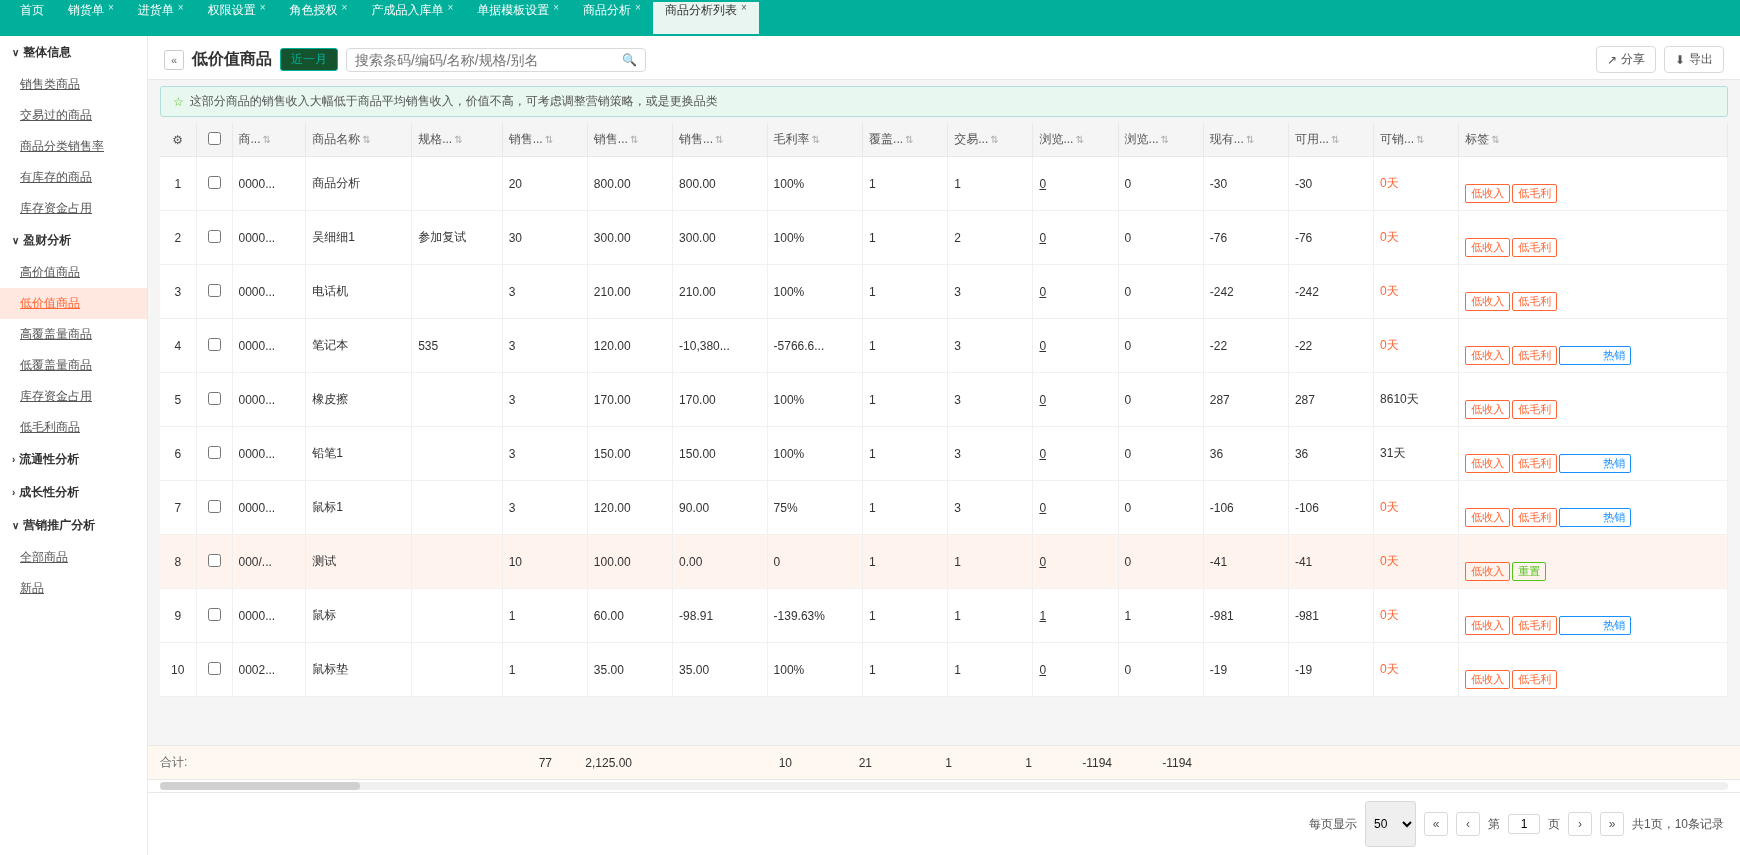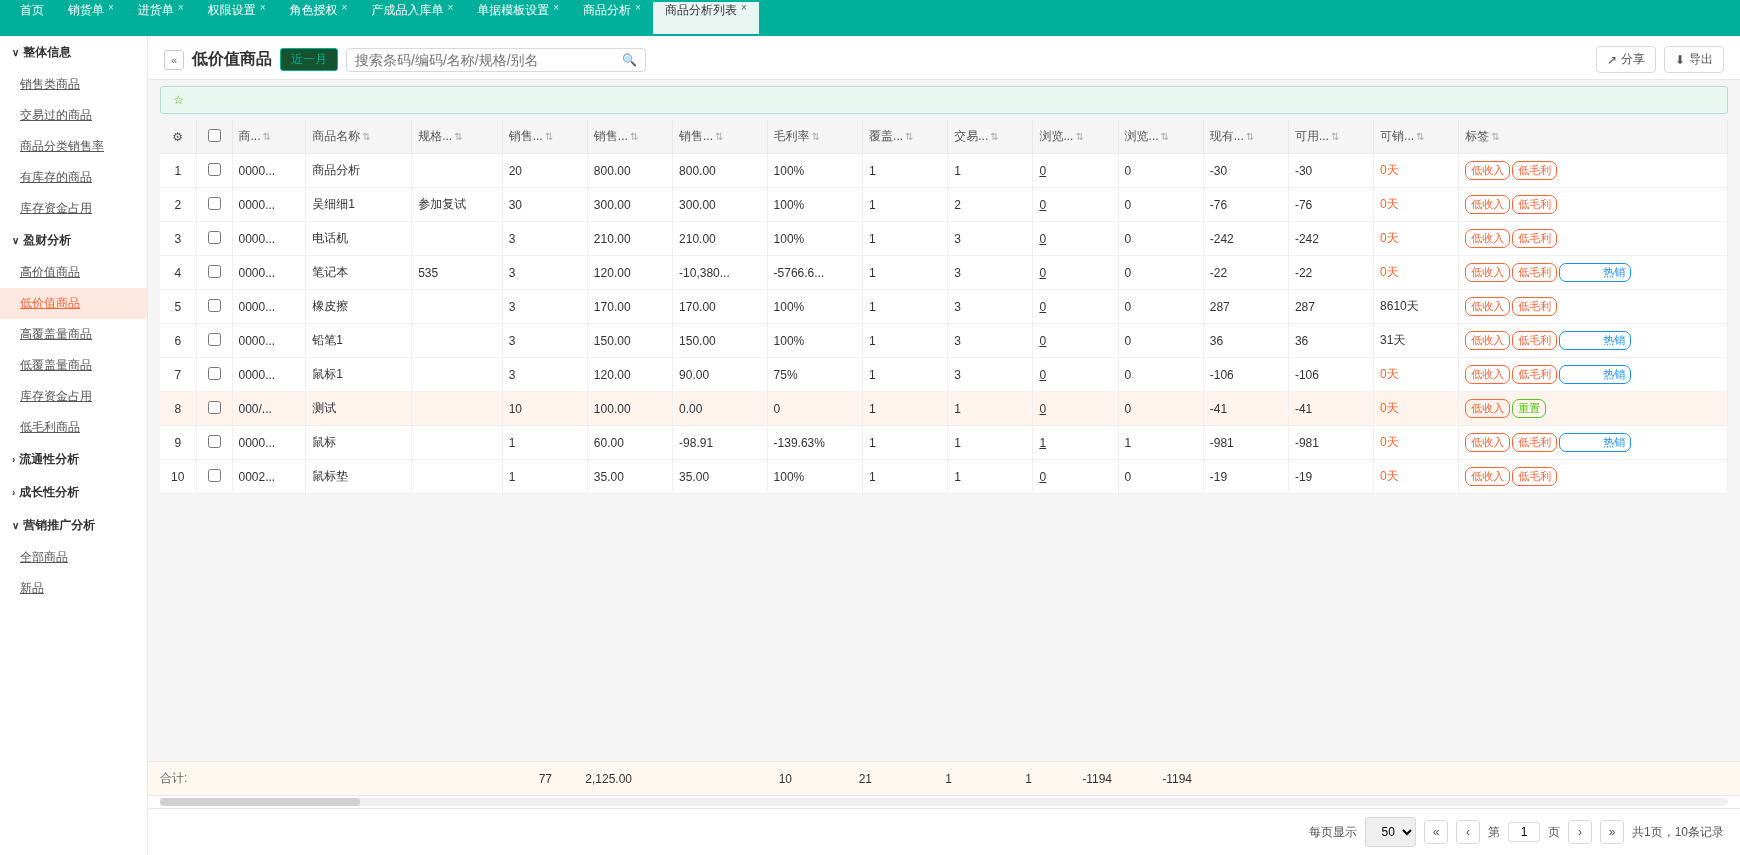--- a/index.html
+++ b/index.html
@@ -171,23 +171,24 @@
       padding: 7px 6px;
       border-bottom: 1px solid #f0f0f0;
       border-right: 1px solid #f0f0f0;
       color: #333;
       font-size: 12px;
     }
     tr.highlighted td { background: #fff3ee; }
     .tag {
       display: inline-block;
       padding: 1px 5px;
-      border-radius: 7px;
+      border-radius: 2px;
       font-size: 11px;
       margin-right: 2px;
+      margin-top: 20px;
     }
     .tag-orange { color: #ff6633; border: 1px solid #ff6633; }
     .tag-blue { color: #1890ff; border: 1px solid #1890ff; padding-left: 43px; }
     .tag-green { color: #52c41a; border: 1px solid #52c41a; }
     .underline { text-decoration: underline; cursor: pointer; }
     .text-orange { color: #ff6633; }
     .checkbox-cell { text-align: center; }
     input[type="checkbox"] { cursor: pointer; }
 
     
@@ -214,22 +215,21 @@
       padding: 8px 16px;
       display: flex;
       align-items: center;
       justify-content: flex-end;
       gap: 8px;
       color: #555;
     }
     .page-size-select {
       border: 1px solid #d9d9d9;
       border-radius: 3px;
-      padding: 6px 4px;
-      text-align: right;
+      padding: 14px 4px;
     }
     .page-btn {
       width: 24px; height: 24px;
       border: 1px solid #d9d9d9;
       border-radius: 3px;
       display: flex; align-items: center; justify-content: center;
       cursor: pointer;
       color: #555;
     }
     .page-input {
@@ -358,20 +358,21 @@
         </button>
         <button class="header-btn">
           <span>⬇</span>
           <span>导出</span>
         </button>
       </div>
     </div>
 
     <div class="notice-bar">
       <span style="color:#52c41a;">☆</span>
+      <span>这部分商品的销售收入大幅低于商品平均销售收入，价值不高，可考虑调整营销策略，或是更换品类</span>
     </div>
 
     <div class="table-container">
       <table>
         <thead>
           <tr>
             <th style="width:36px; text-align:center;">⚙</th>
             <th style="width:36px; text-align:center;"><input type="checkbox" style=""></th>
             <th>
                 <div class="col-header">

